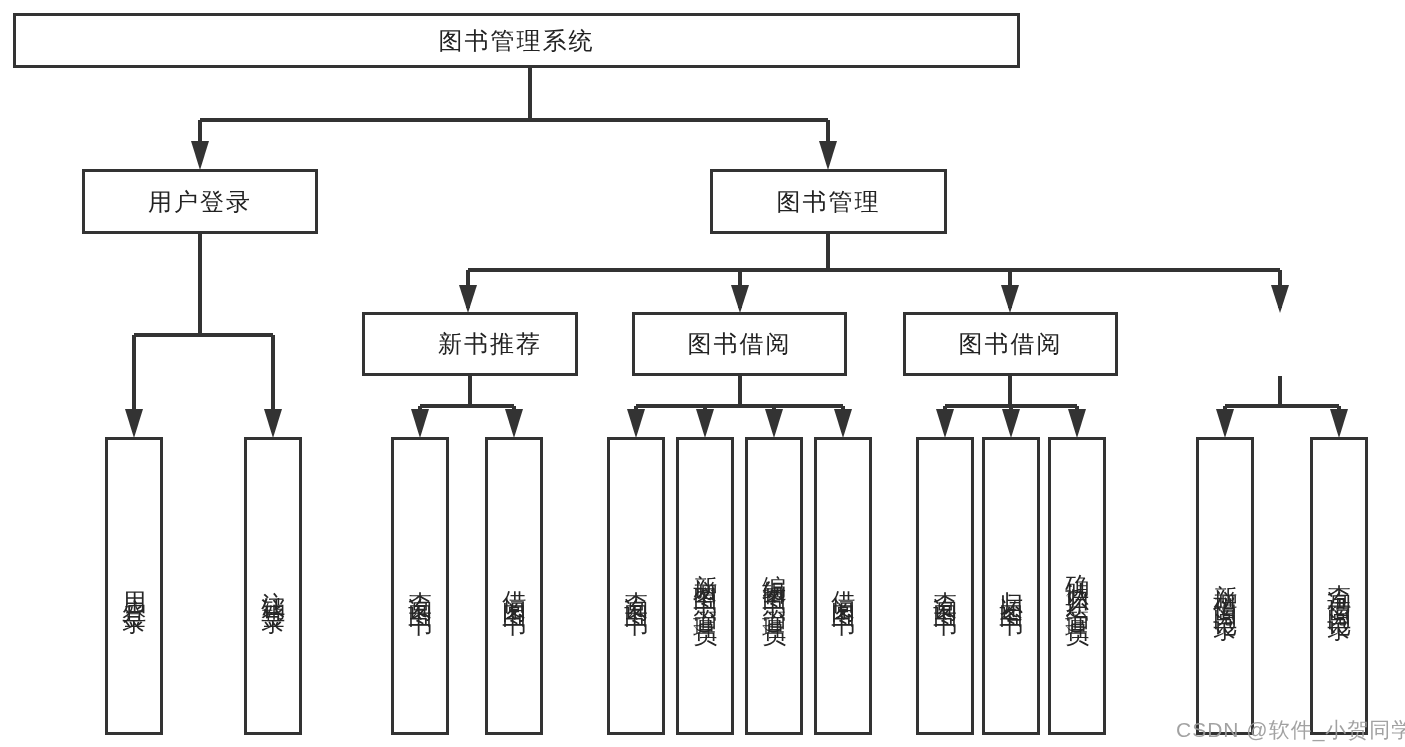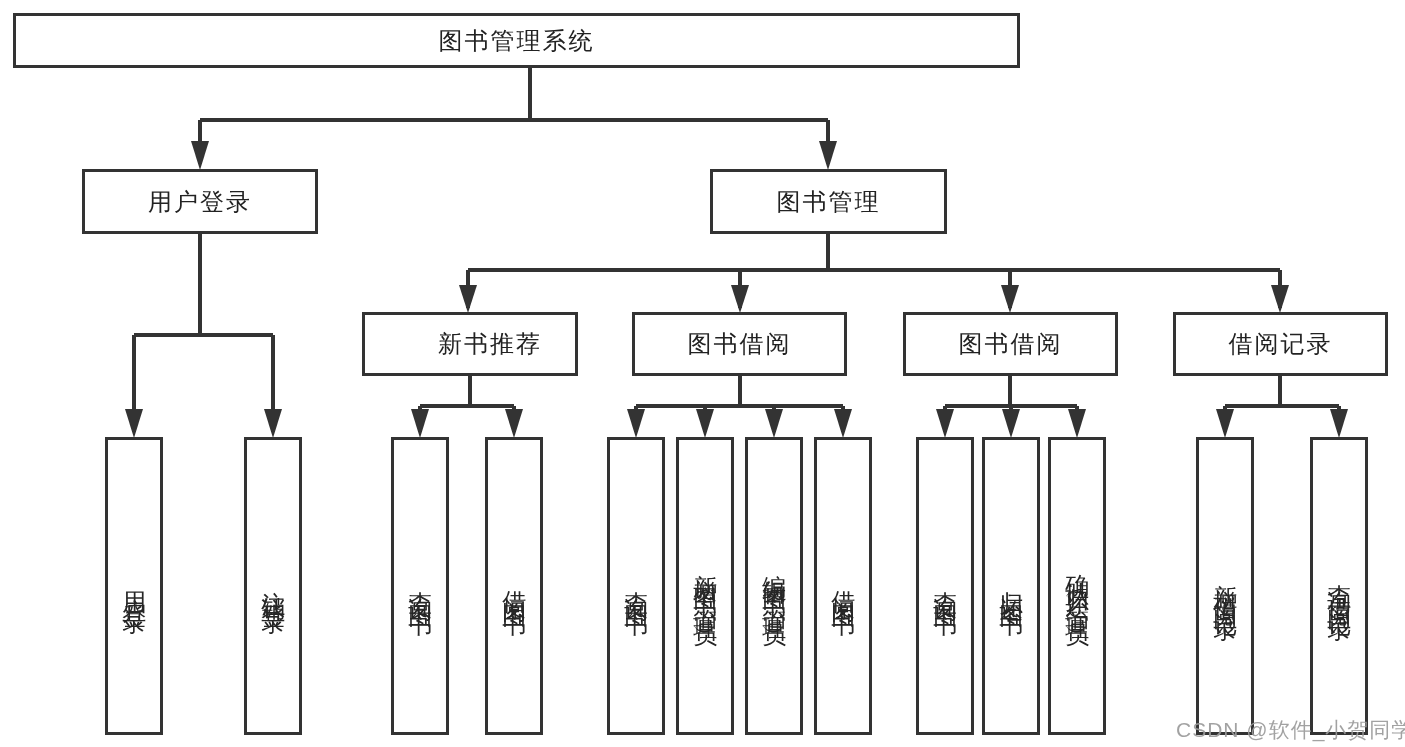--- a/index.html
+++ b/index.html
@@ -136,23 +136,20 @@
 
   <div class="node" style="left:362px; top:312px; width:216px; height:64px;padding-left:40px;">
     <span class="hlabel">新书推荐</span>
   </div>
   <div class="node" style="left:632px; top:312px; width:215px; height:64px;">
     <span class="hlabel">图书借阅</span>
   </div>
   <div class="node" style="left:903px; top:312px; width:215px; height:64px;">
     <span class="hlabel">图书借阅</span>
   </div>
-  <div class="node" style="left:1173px; top:312px; width:215px; height:64px;">
-    <span class="hlabel">借阅记录</span>
-  </div>
 
   <div class="node leaf" style="left:105px;">
     <span class="vtext">用户登录</span>
   </div>
   <div class="node leaf" style="left:244px;">
     <span class="vtext">注销登录</span>
   </div>
 
   <div class="node leaf" style="left:391px;">
     <span class="vtext">查询图书</span>

